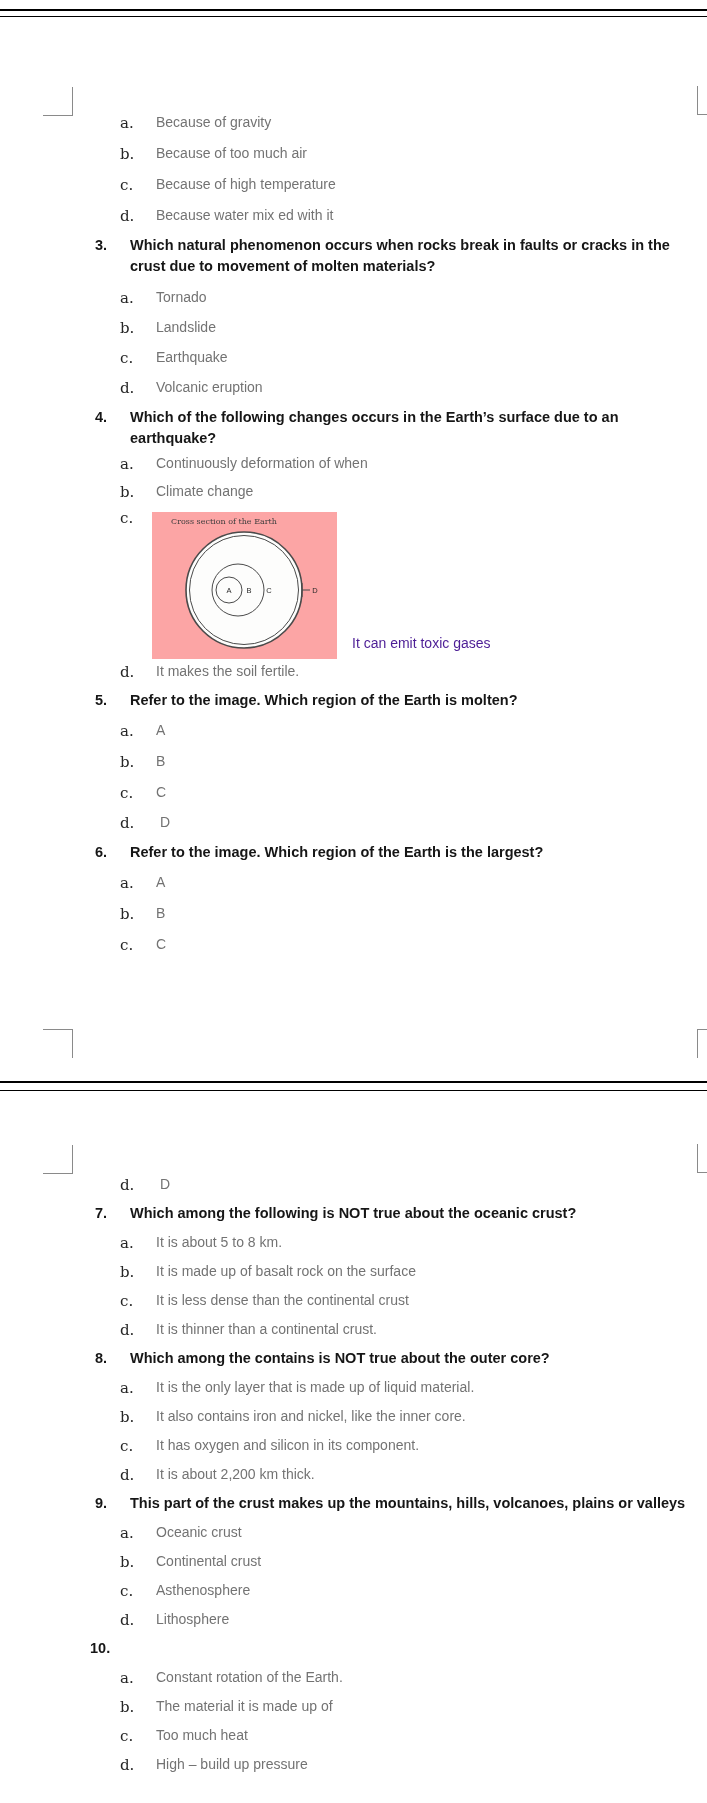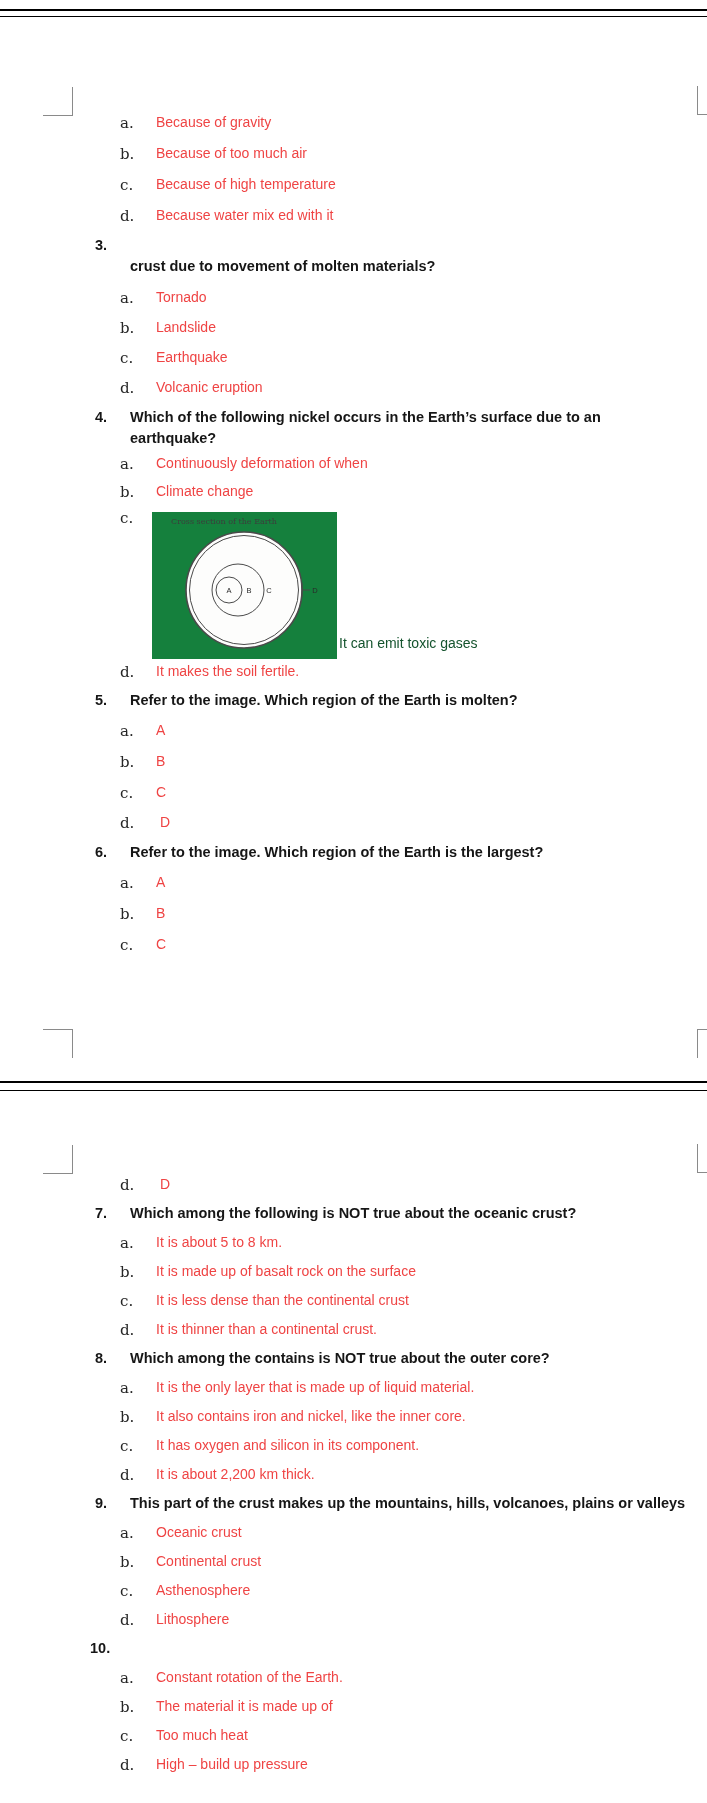--- a/index.html
+++ b/index.html
@@ -11,25 +11,25 @@
   .rule{position:absolute;left:0;width:707px;background:#000;}
   .mark{position:absolute;width:29px;height:28px;}
   .mark.tl{border-right:1px solid #8a8a8a;border-bottom:1px solid #8a8a8a;}
   .mark.tr{border-left:1px solid #8a8a8a;border-bottom:1px solid #8a8a8a;}
   .mark.bl{border-right:1px solid #8a8a8a;border-top:1px solid #8a8a8a;}
   .mark.br{border-left:1px solid #8a8a8a;border-top:1px solid #8a8a8a;}
   .row{position:absolute;left:0;width:707px;height:22px;line-height:22px;}
   .qn{position:absolute;left:95px;font:700 14.5px "Liberation Sans",sans-serif;color:#161616;}
   .qt{position:absolute;left:130px;font:700 14.5px "Liberation Sans",sans-serif;color:#161616;white-space:nowrap;}
   .ol{position:absolute;left:120px;font:15px "DejaVu Serif",serif;color:#262626;}
-  .ot{position:absolute;left:156px;font:14px "Liberation Sans",sans-serif;color:#ef4444;white-space:nowrap;}
-  .ot-right{position:absolute;left:339px;font:14px "Liberation Sans",sans-serif;color:#14532d;white-space:nowrap;}
+  .ot{position:absolute;left:156px;font:14px "Liberation Sans",sans-serif;color:#737373;white-space:nowrap;}
+  .ot-right{position:absolute;left:352px;font:14px "Liberation Sans",sans-serif;color:#4c1d95;white-space:nowrap;}
   .figure{
     position:absolute;left:152px;top:512px;width:185px;height:147px;
-    background:#15803d;
+    background:#fca5a5;
   }
 </style>
 </head>
 <body>
 
 <div class="rule" style="top:9px;height:2px;"></div>
 <div class="rule" style="top:16px;height:1px;"></div>
 
 <div class="mark tl" style="left:43px;top:87px;"></div>
 <div class="mark tr" style="left:697px;top:86px;"></div>
@@ -46,20 +46,21 @@
   <span class="ol">c.</span>
   <span class="ot">Because of high temperature</span>
 </div>
 <div class="row" style="top:207px;">
   <span class="ol">d.</span>
   <span class="ot">Because water mix ed with it</span>
 </div>
 
 <div class="row" style="top:237px;">
   <span class="qn">3.</span>
+  <span class="qt">Which natural phenomenon occurs when rocks break in faults or cracks in the</span>
 </div>
 <div class="row" style="top:258px;text-decoration:underline;">
   <span class="qt">crust due to movement of molten materials?</span>
 </div>
 <div class="row" style="top:289px;">
   <span class="ol">a.</span>
   <span class="ot">Tornado</span>
 </div>
 <div class="row" style="top:319px;">
   <span class="ol">b.</span>
@@ -69,21 +70,21 @@
   <span class="ol">c.</span>
   <span class="ot">Earthquake</span>
 </div>
 <div class="row" style="top:379px;">
   <span class="ol">d.</span>
   <span class="ot">Volcanic eruption</span>
 </div>
 
 <div class="row" style="top:409px;">
   <span class="qn">4.</span>
-  <span class="qt">Which of the following nickel occurs in the Earth’s surface due to an</span>
+  <span class="qt">Which of the following changes occurs in the Earth’s surface due to an</span>
 </div>
 <div class="row" style="top:430px;">
   <span class="qt">earthquake?</span>
 </div>
 <div class="row" style="top:455px;">
   <span class="ol">a.</span>
   <span class="ot">Continuously deformation of when</span>
 </div>
 <div class="row" style="top:483px;">
   <span class="ol">b.</span>

